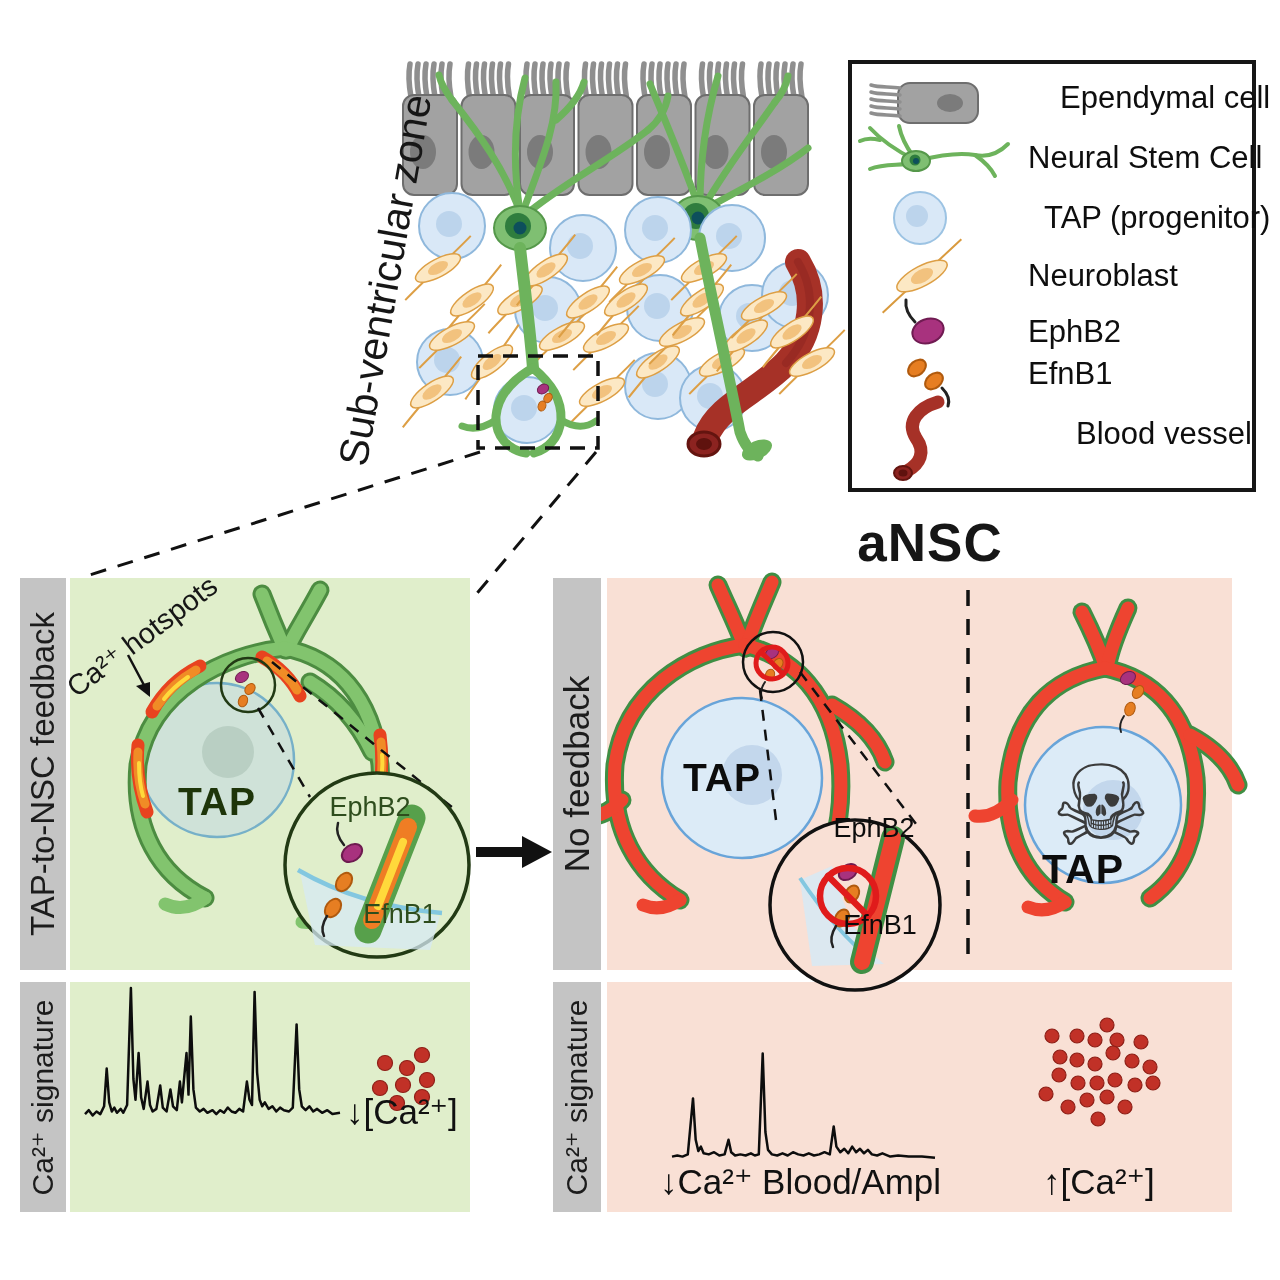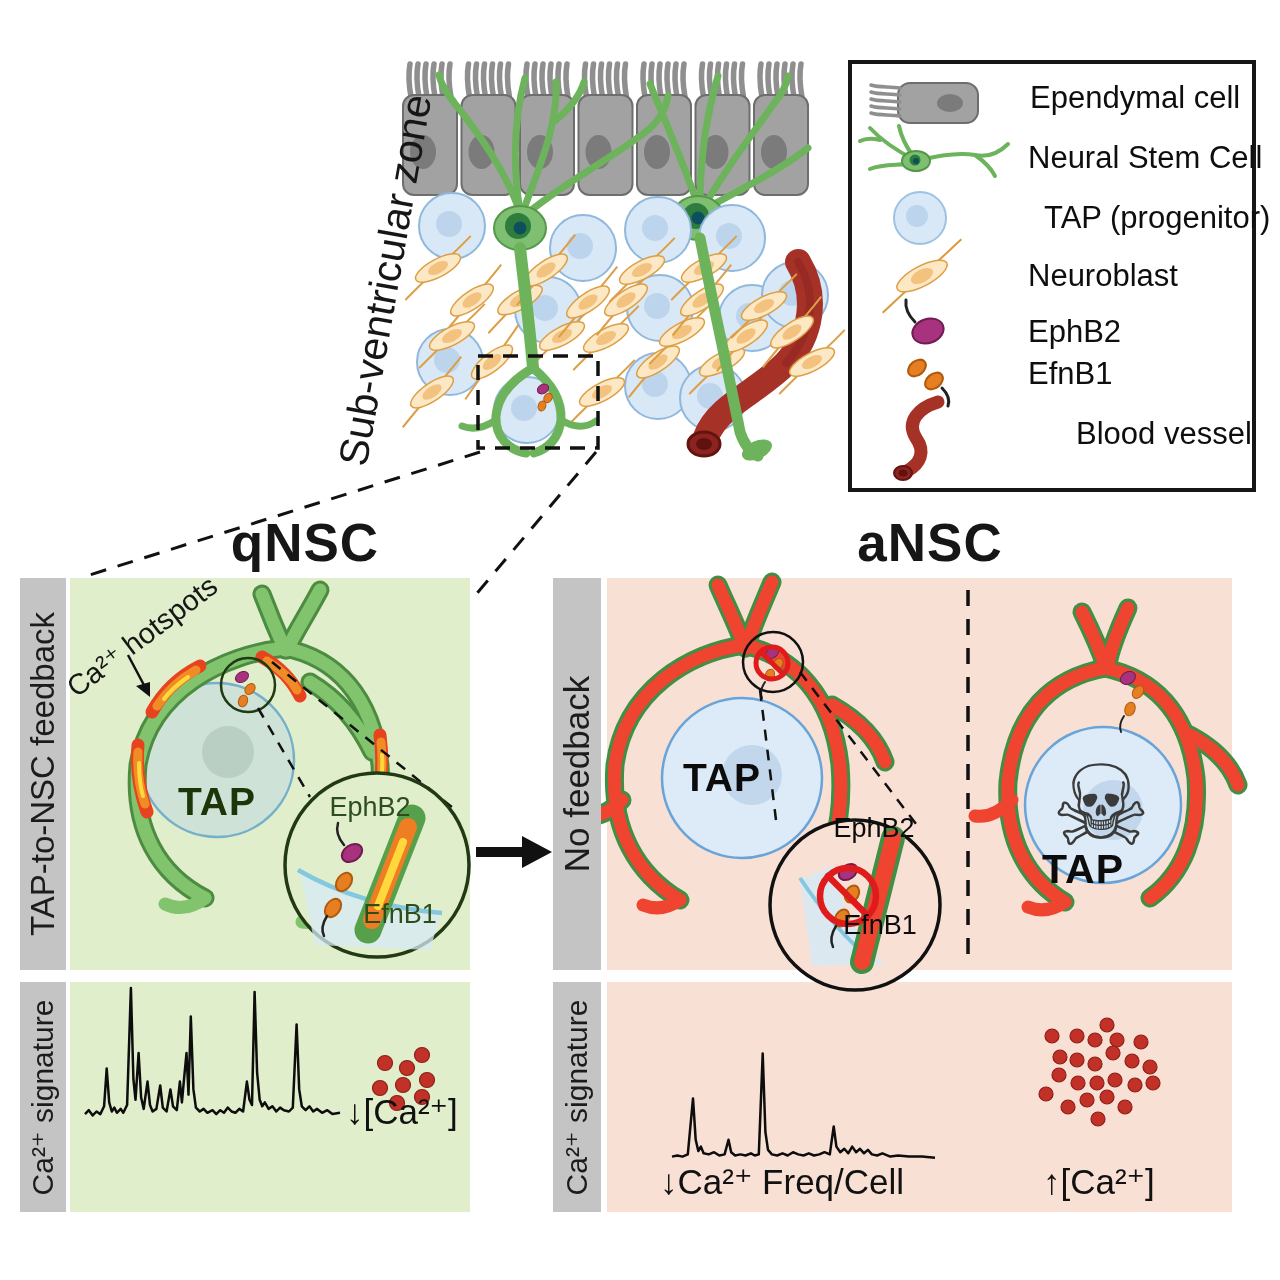--- a/index.html
+++ b/index.html
@@ -564,39 +564,38 @@
         <circle cx="1068" cy="1107" r="7" fill="#c13127" stroke="#8e1f17" stroke-width="1.2"></circle>
         <circle cx="1087" cy="1100" r="7" fill="#c13127" stroke="#8e1f17" stroke-width="1.2"></circle>
         <circle cx="1107" cy="1097" r="7" fill="#c13127" stroke="#8e1f17" stroke-width="1.2"></circle>
         <circle cx="1125" cy="1107" r="7" fill="#c13127" stroke="#8e1f17" stroke-width="1.2"></circle>
         <circle cx="1098" cy="1119" r="7" fill="#c13127" stroke="#8e1f17" stroke-width="1.2"></circle>
       </g>
   </svg>
 
   <div class="txt sci" style="left:190px;top:255px;width:400px;height:52px;font-size:41px;text-align:center;transform:rotate(-80deg);color:#161616;">Sub-ventricular zone</div>
 
-  <div class="legend-label" style="left:1030px;top:80px;">Ependymal cell</div>
+  <div class="legend-label" style="left:1060px;top:80px;">Ependymal cell</div>
   <div class="legend-label" style="left:1028px;top:140px;">Neural Stem Cell</div>
   <div class="legend-label" style="left:1044px;top:200px;">TAP (progenitor)</div>
   <div class="legend-label" style="left:1028px;top:258px;">Neuroblast</div>
   <div class="legend-label" style="left:1028px;top:314px;">EphB2</div>
   <div class="legend-label" style="left:1028px;top:356px;">EfnB1</div>
   <div class="legend-label" style="left:1028px;top:416px;margin-left:48px;">Blood vessel</div>
 
-  <div class="txt title center" style="left:170px;top:515px;width:270px;">qNSC</div>
   <div class="txt title center" style="left:780px;top:515px;width:300px;">aNSC</div>
 
   <div class="txt sci center" style="left:30px;top:621px;width:225px;height:32px;font-size:29px;transform:rotate(-37deg);color:#161616;">Ca²⁺ hotspots</div>
 
   <div class="txt bold center" style="left:157px;top:782px;width:120px;font-size:39px;color:#1e3509;letter-spacing:1px;">TAP</div>
   <div class="txt center" style="left:315px;top:793px;width:110px;font-size:27px;color:#2e4d1d;">EphB2</div>
   <div class="txt center" style="left:345px;top:900px;width:110px;font-size:27px;color:#2e4d1d;">EfnB1</div>
 
   <div class="txt bold center" style="left:662px;top:758px;width:120px;font-size:39px;color:#0c0c0c;letter-spacing:1px;">TAP</div>
   <div class="txt center" style="left:818px;top:814px;width:112px;font-size:27px;color:#0c0c0c;">EphB2</div>
   <div class="txt center" style="left:824px;top:911px;width:112px;font-size:27px;color:#0c0c0c;">EfnB1</div>
   <div class="txt bold center" style="left:1023px;top:848px;width:120px;font-size:41px;color:#0c0c0c;letter-spacing:1px;">TAP</div>
 
   <div class="txt sci" style="left:346px;top:1094px;font-size:35px;color:#111;">↓[Ca²⁺]</div>
-  <div class="txt sci" style="left:660px;top:1164px;font-size:35px;color:#111;">↓Ca²⁺ Freq/Cell</div>
+  <div class="txt sci" style="left:660px;top:1164px;font-size:35px;color:#111;">↓Ca²⁺ Blood/Ampl</div>
   <div class="txt sci" style="left:1043px;top:1164px;font-size:35px;color:#111;text-align:center;">↑[Ca²⁺]</div>
 
 </div>
 
 </body></html>

